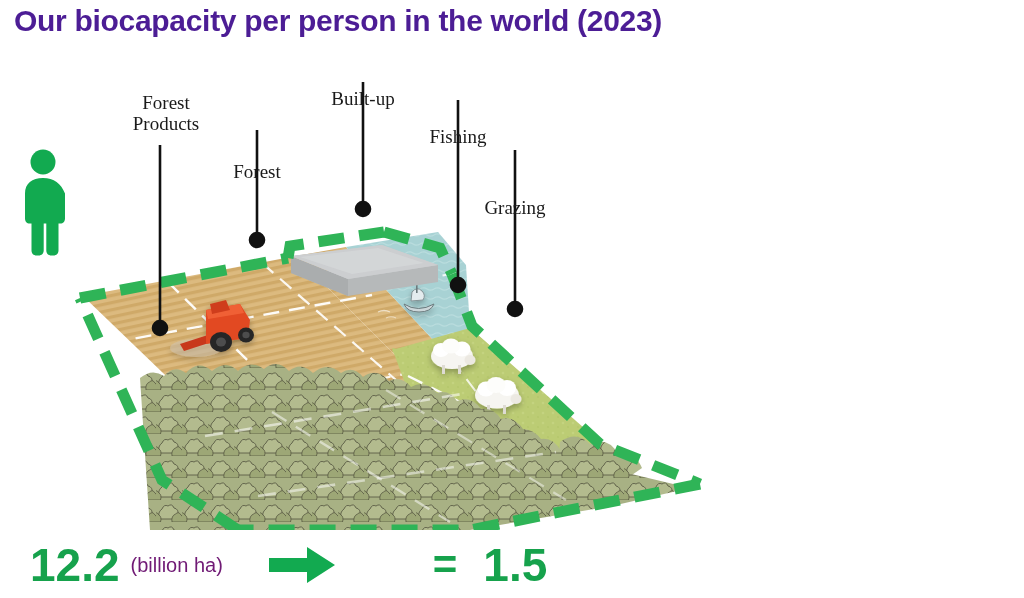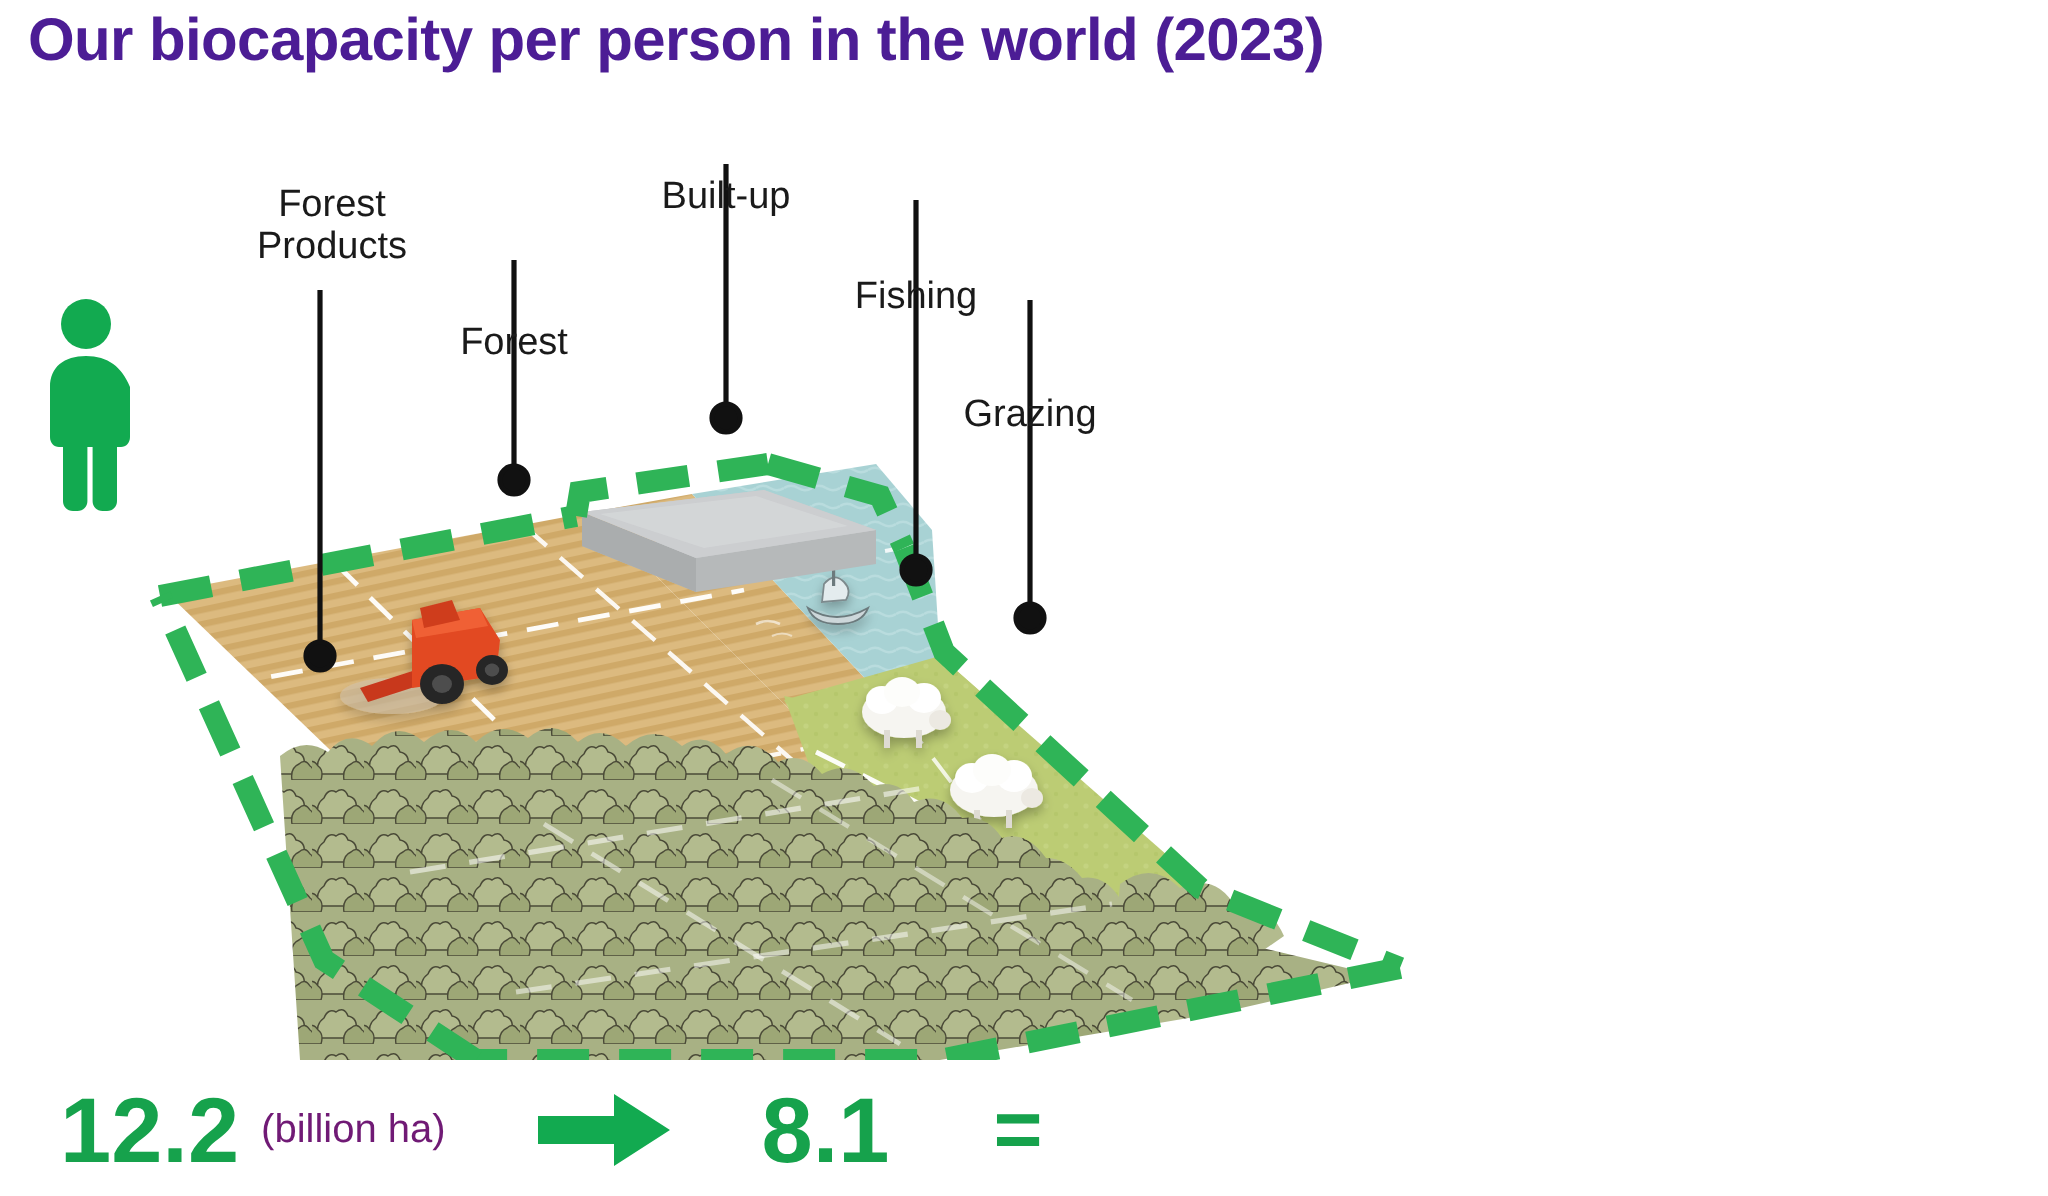--- a/index.html
+++ b/index.html
@@ -31,20 +31,21 @@
   }
   .stage svg{display:block;}
   
   .callout{
     position:absolute;
     font-size:19px;
     color:#1a1a1a;
     white-space:nowrap;
     line-height:1.12;
     text-align:center;
+    font-family:Liberation Serif, serif;
   }
   .callout.two-line{line-height:1.12;}
   
   .equation{
     position:absolute;left:0;top:532px;
     width:1024px;height:66px;
   }
   .eq-row{
     position:absolute;left:30px;top:0;
     width:980px;height:66px;
@@ -277,21 +278,21 @@
 </div>
 
 <div class="callout" style="left:222px;top:161px;width:70px;">
   <div>Forest</div>
 </div>
 
 <div class="callout" style="left:318px;top:88px;width:90px;">
   <div>Built-up</div>
 </div>
 
-<div class="callout" style="left:415px;top:126px;width:86px;margin-top:12px;">
+<div class="callout" style="left:415px;top:126px;width:86px;">
   <div>Fishing</div>
 </div>
 
 <div class="callout" style="left:470px;top:197px;width:90px;">
   <div>Grazing</div>
 </div>
 
 <div class="equation">
   <div class="eq-row">
     <span class="big-num">12.2</span>
@@ -300,22 +301,22 @@
     <span class="gap-a"></span>
 
     <span class="arrow-wrap">
       <svg viewBox="0 0 70 40" width="70" height="40" aria-hidden="true">
         <path d="M2 13 L40 13 L40 2 L68 20 L40 38 L40 27 L2 27 Z" fill="#12aa50"></path>
       </svg>
     </span>
 
     <span class="gap-b"></span>
 
-    <span class="big-num">8.1</span>
 
     <span class="gap-c"></span>
 
     <span class="eq-sign">=</span>
 
     <span class="gap-d"></span>
 
+    <span class="big-num">1.5</span>
   </div>
 </div>
 
 </body></html>

